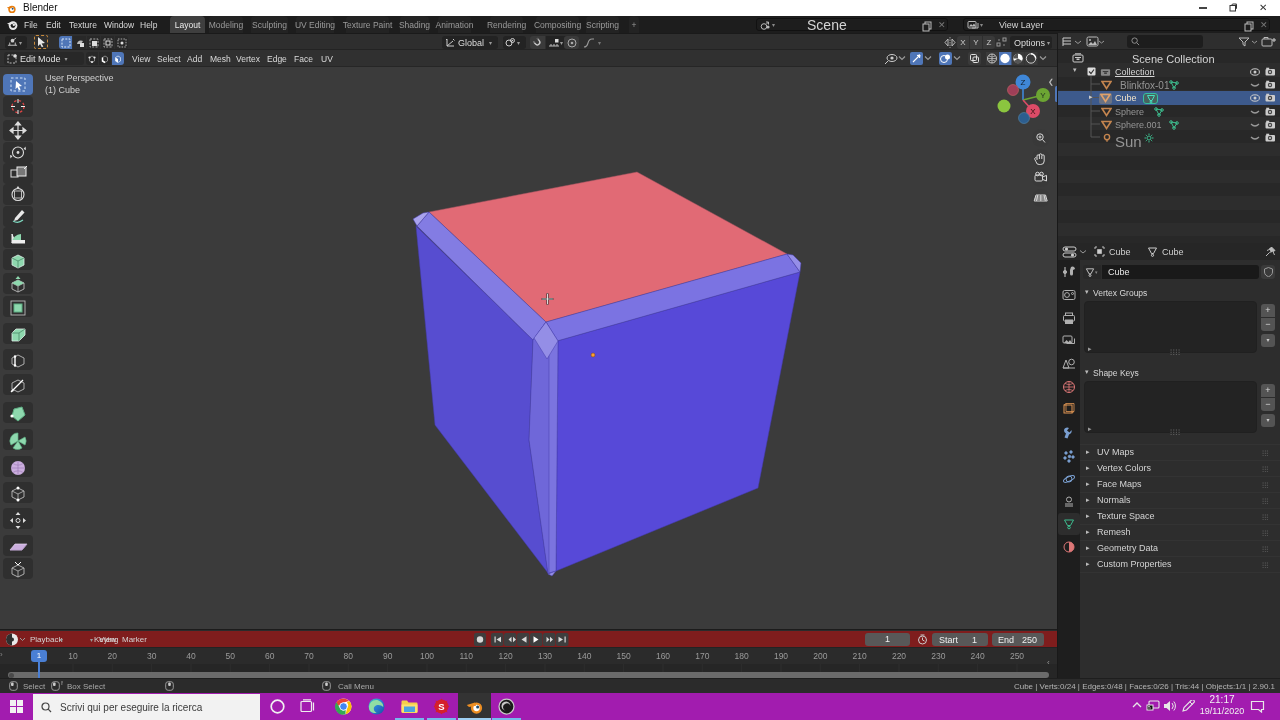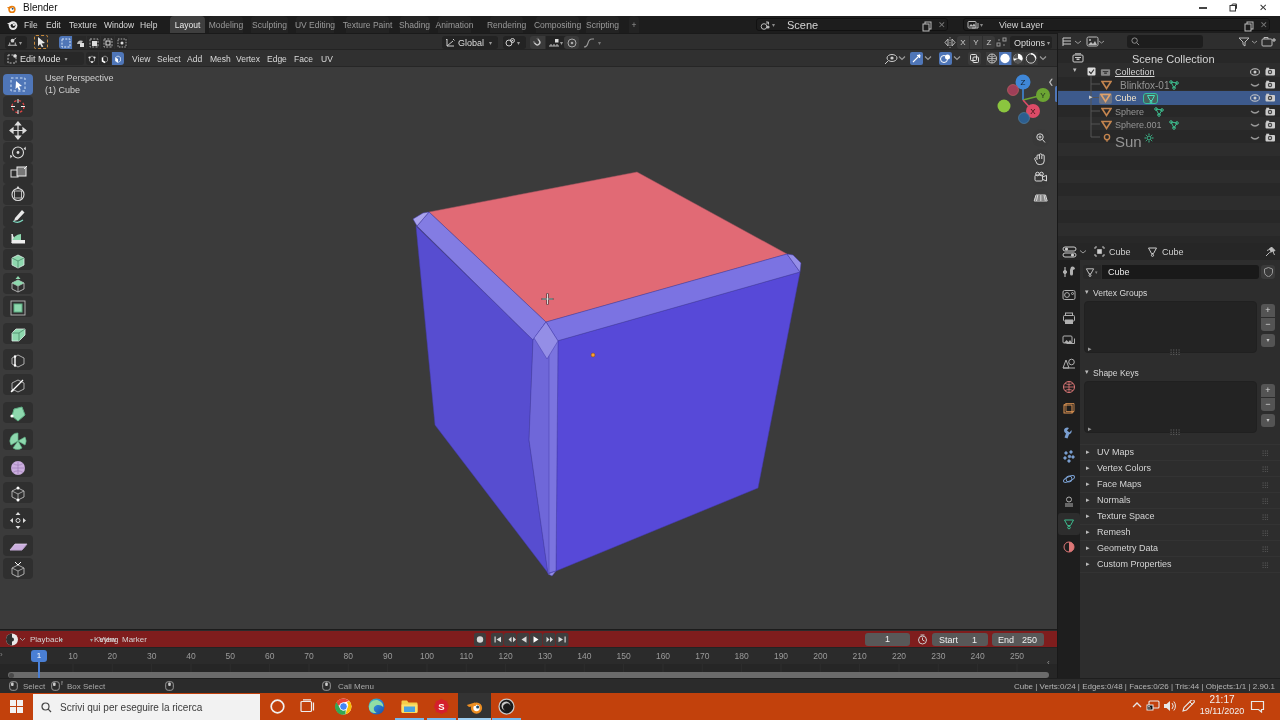--- a/index.html
+++ b/index.html
@@ -23,21 +23,21 @@
 #props { position:absolute; left:0; top:210px; width:222px; height:436px; background:#2d2d2d; }
 #propshead { position:absolute; left:0; top:0; width:222px; height:17px; background:#262626; }
 #tabcol { position:absolute; left:0; top:17px; width:22px; height:419px; background:#1e1e1e; }
 
 #timeline { left:0; top:630px; width:1057px; height:49px; background:#2b2b2b; }
 #tlhead { position:absolute; left:0; top:1px; width:1057px; height:17px; background:#7f1d1d; border-bottom:1px solid #232323;}
 #tlruler { position:absolute; left:0; top:18px; width:1057px; height:16px; background:#2b2b2b; }
 #tltrack { position:absolute; left:0; top:34px; width:1057px; height:15px; background:#262626; }
 
 #statusbar { left:0; top:679px; width:1280px; height:14px; background:#2b2b2b; color:#a8a8a8; font-size:8px; }
-#taskbar { left:0; top:693px; width:1280px; height:27px; background:#c2410c; }
+#taskbar { left:0; top:693px; width:1280px; height:27px; background:#a21caf; }
 .txt { position:absolute; white-space:nowrap; }
 </style>
 </head>
 <body>
 
 <div class="abs" id="titlebar">
   <svg class="abs" style="left:6px;top:3px" width="11" height="11" viewBox="0 0 24 24">
     <circle cx="13" cy="14" r="8" fill="#e87d0d"></circle>
       <circle cx="13" cy="14" r="4.5" fill="#fff"></circle>
       <circle cx="14.5" cy="12.5" r="2.2" fill="#265787"></circle>
@@ -78,21 +78,21 @@
       <div class="abs tab" style="left:629px;top:0;width:10px;">+</div>
     </div>
 
   <div class="abs row" style="left:756px;top:2px;width:192px;height:13px;background:#1d1d1d;border:1px solid #111;border-radius:3px;">
     <svg style="margin-left:3px" width="11" height="10" viewBox="0 0 11 10">
         <circle cx="4" cy="6.5" r="2.8" fill="none" stroke="#bbb"></circle>
         <path d="M6.5 4 l2 -2 m0 2.5 v-2.5 h-2.5" stroke="#bbb" fill="none"></path>
         <circle cx="8" cy="7" r="1.6" fill="#bbb"></circle>
       </svg>
     <span style="color:#888;font-size:6px;margin-left:1px;">▾</span>
-    <span style="margin-left:12px;color:#d5d5d5;font-size:11px;">Scene</span>
+    <span style="margin-left:32px;color:#d5d5d5;font-size:14px;">Scene</span>
     <svg class="abs" style="left:165px;top:1.5px" width="11" height="11" viewBox="0 0 11 11">
         <rect x="3" y="1" width="6" height="7" fill="none" stroke="#bbb"></rect>
         <rect x="1" y="3" width="6" height="7" fill="#1d1d1d" stroke="#bbb"></rect>
       </svg>
     <span class="abs" style="left:181px;top:1px;color:#777;font-size:9px;">✕</span>
   </div>
   <div class="abs row" style="left:963px;top:2px;width:307px;height:13px;background:#1d1d1d;border:1px solid #111;border-radius:3px;">
     <svg style="margin-left:3px" width="12" height="10" viewBox="0 0 12 10">
         <rect x="1" y="1.5" width="8" height="6.5" rx="1" fill="none" stroke="#bbb"></rect>
         <path d="M2 6.5 l2 -2.5 1.5 1.5 1.5 -2 2 3" fill="#bbb"></path>

